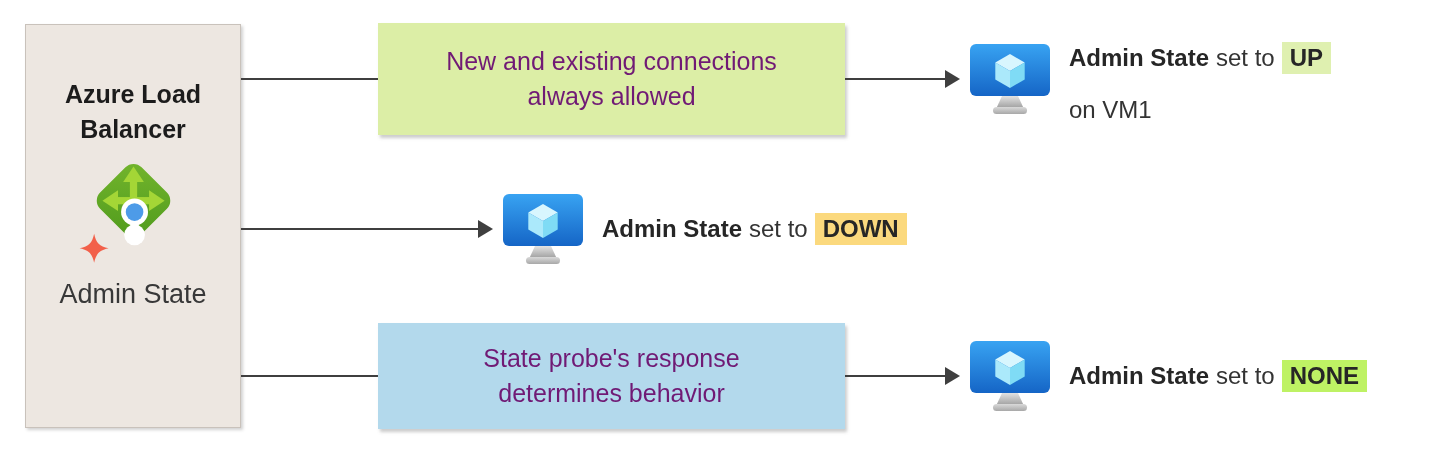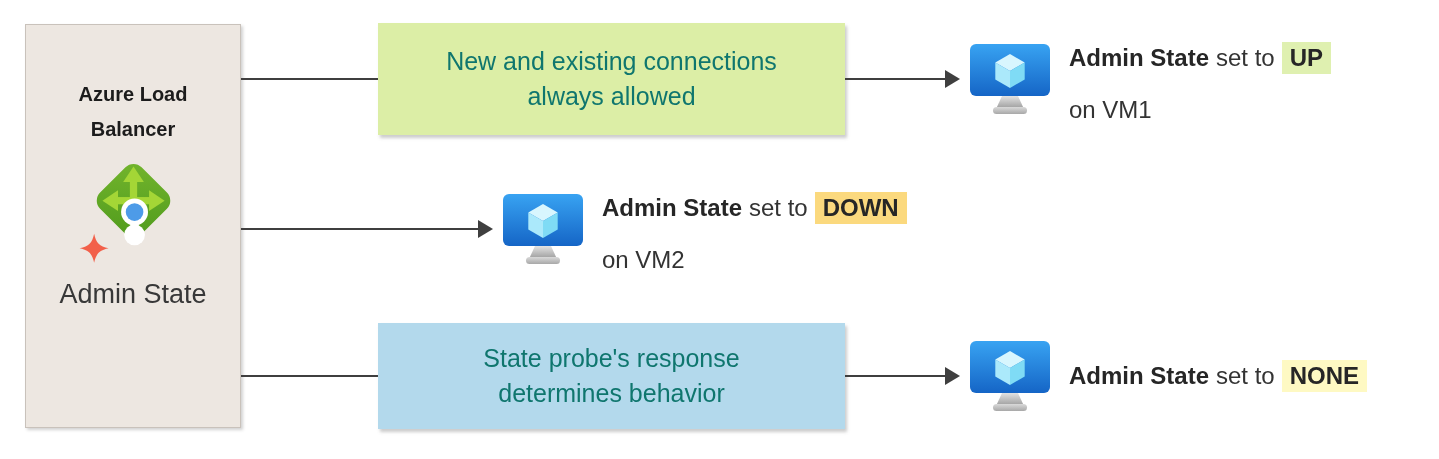--- a/index.html
+++ b/index.html
@@ -21,21 +21,21 @@
     border: 1px solid #C9C2BB;
     box-shadow: 2px 2px 3px rgba(0,0,0,0.18);
     display: flex;
     flex-direction: column;
     align-items: center;
     text-align: center;
   }
   .lb-title {
     margin-top: 52px;
     width: 176px;
-    font-size: 20px;
+    font-size: 25px;
     font-weight: 700;
     line-height: 35px;
     color: #1c1c1c;
   }
   .lb-icon { margin-top: 6px; }
   .lb-label {
     margin-top: 12px;
     font-size: 27px;
     color: #383838;
   }
@@ -57,21 +57,21 @@
     width: 467px;
     height: 100%;
     display: flex;
     align-items: center;
     justify-content: center;
     box-shadow: 2px 3px 3px rgba(110,110,110,0.35);
   }
   .behavior-text {
     font-size: 25px;
     line-height: 35px;
-    color: #0f766e;
+    color: #701a75;
     text-align: center;
     white-space: pre-line;
   }
 
   .arrow {
     width: 100px; height: 2px;
     position: relative;
     margin-left: 0;
   }
   .arrow-head {
@@ -190,21 +190,20 @@
       <polygon points="55.7,19.5 41,28 41,45 55.7,36.5" fill="#7FDBF5"></polygon>
       <path d="M33,53 L49,53 L55,66 L27,66 Z" fill="url(#standGrad)"></path>
       <rect x="24" y="64" width="34" height="7" rx="3.5" fill="url(#baseGrad)"></rect>
     </svg>
     <div class="vm-text">
       <div class="vm-line1">
         <span class="seg vm-bold">Admin State</span>
         <span class="seg">set to</span>
         <span class="state-chip" style="background-color: rgb(251, 217, 126);">DOWN</span>
       </div>
-      <div class="vm-line2">on VM2</div>
     </div>
   </div>
 
   <div class="row row-3">
     <div class="connector" style="background-color: rgb(63, 63, 63);"></div>
     <div class="behavior-box" style="background-color: rgb(179, 217, 236);">
       <span class="behavior-text">State probe's response
 determines behavior</span>
     </div>
     <div class="arrow" style="background-color: rgb(63, 63, 63);">
@@ -215,18 +214,18 @@
       <polygon points="41,11 55.7,19.5 41,28 26.3,19.5" fill="#D8F6FE"></polygon>
       <polygon points="26.3,19.5 41,28 41,45 26.3,36.5" fill="#ABE9FB"></polygon>
       <polygon points="55.7,19.5 41,28 41,45 55.7,36.5" fill="#7FDBF5"></polygon>
       <path d="M33,53 L49,53 L55,66 L27,66 Z" fill="url(#standGrad)"></path>
       <rect x="24" y="64" width="34" height="7" rx="3.5" fill="url(#baseGrad)"></rect>
     </svg>
     <div class="vm-text">
       <div class="vm-line1">
         <span class="seg vm-bold">Admin State</span>
         <span class="seg">set to</span>
-        <span class="state-chip" style="background-color: #fef9c3;">NONE</span>
+        <span class="state-chip" style="background-color: #bef264;">NONE</span>
       </div>
     </div>
   </div>
 
 </div>
 
 </body></html>

